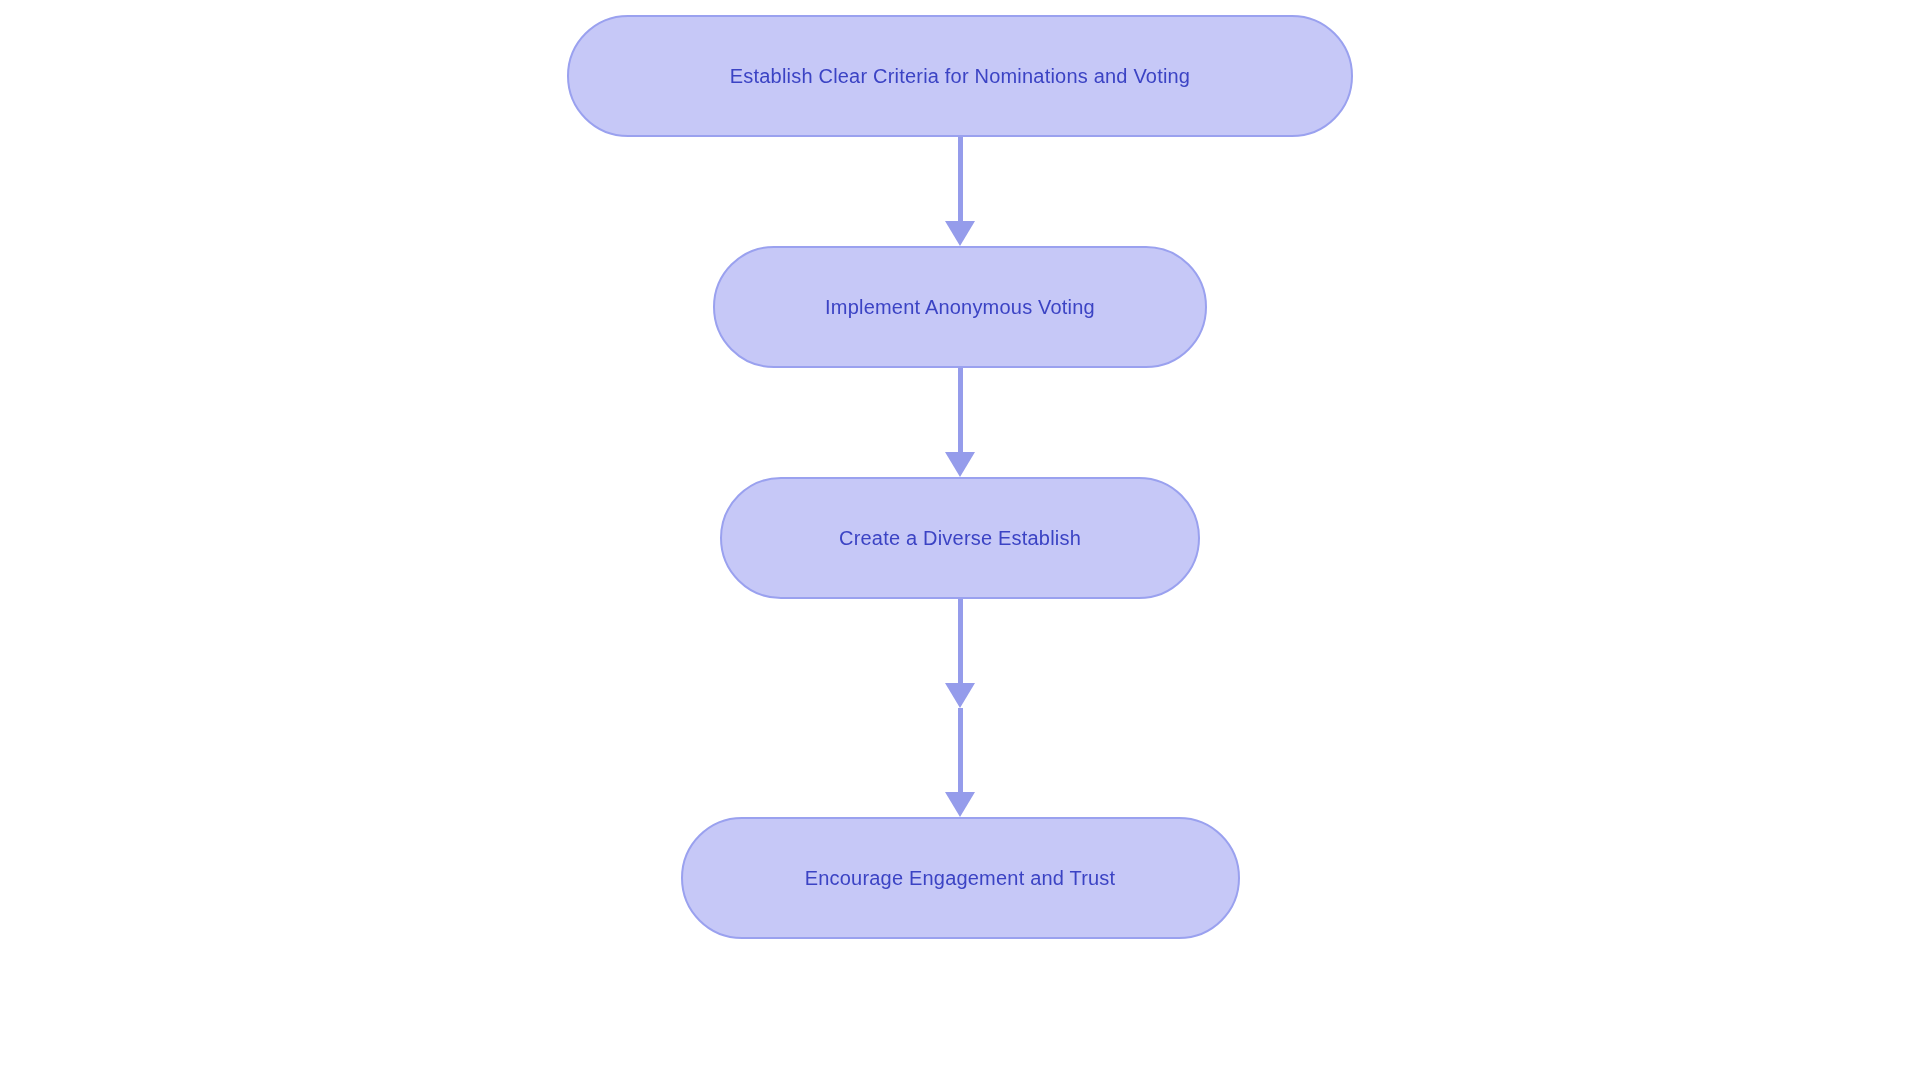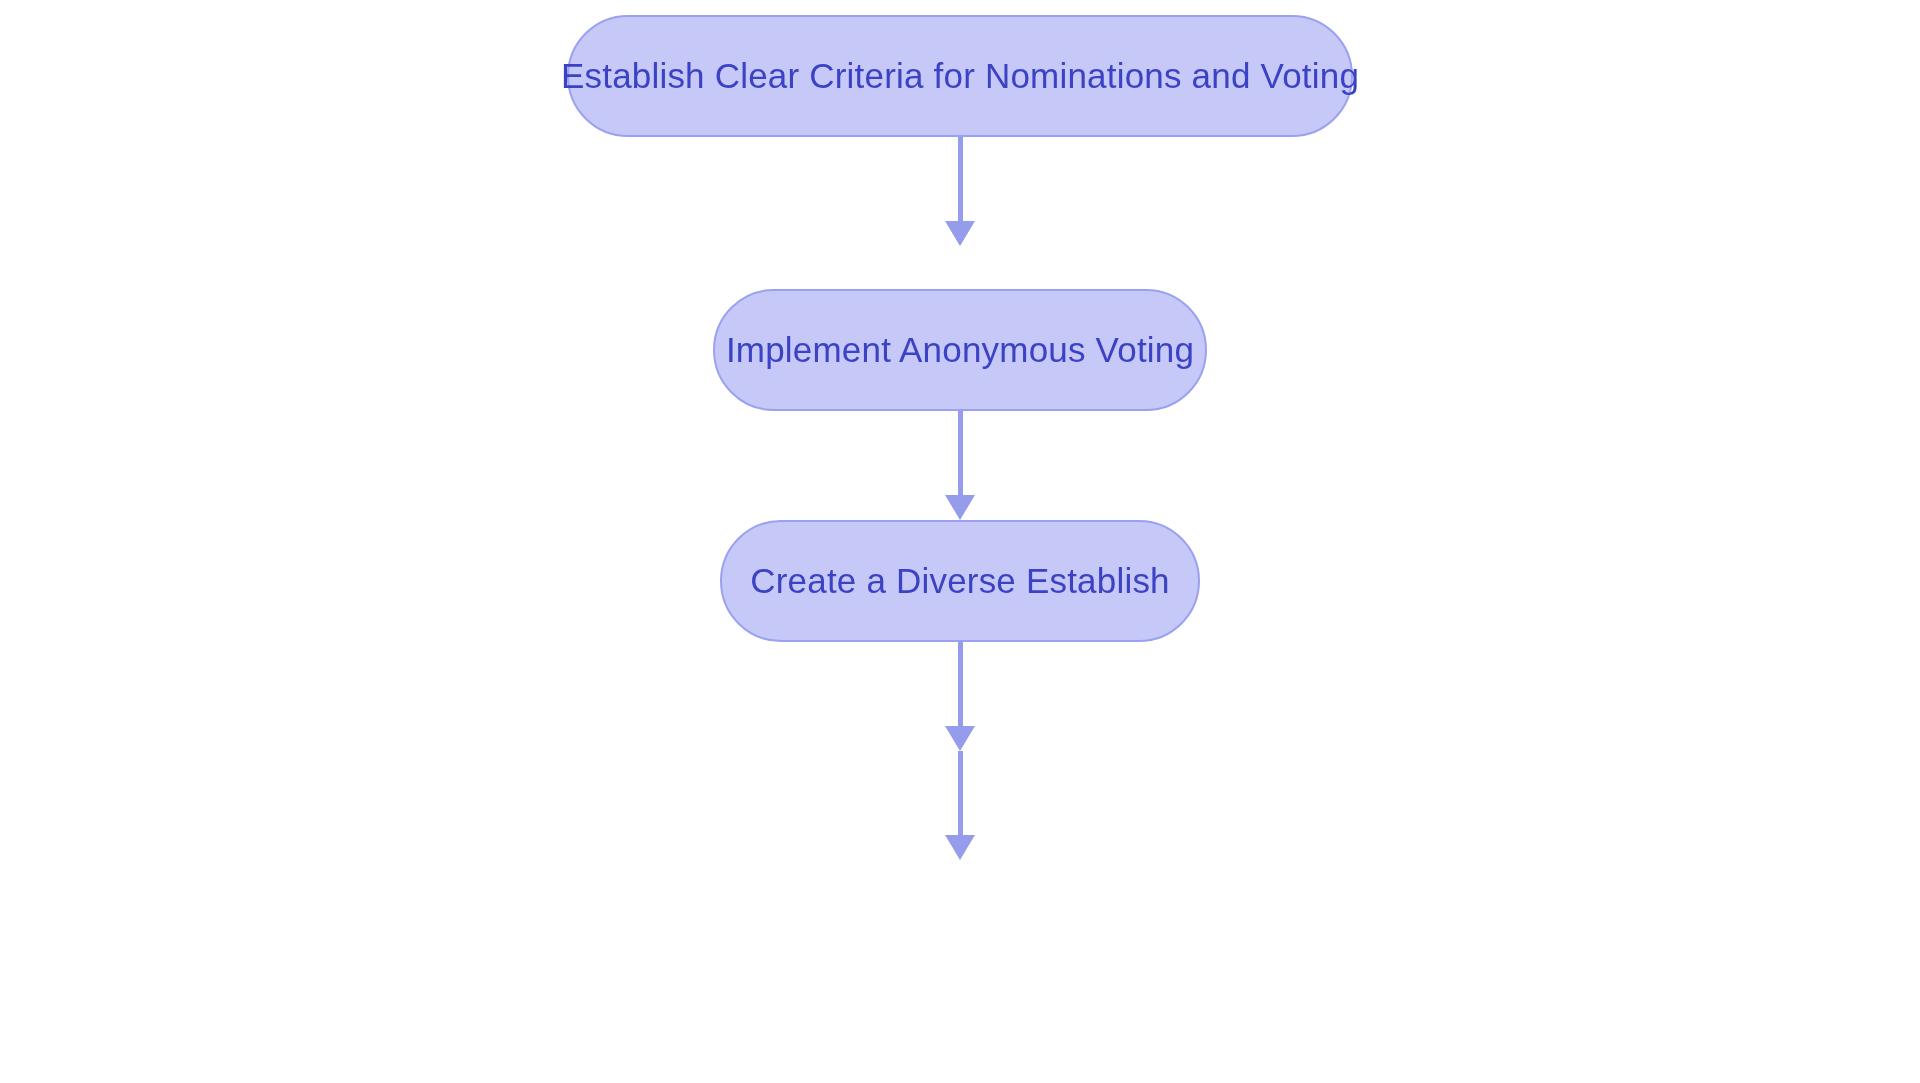--- a/index.html
+++ b/index.html
@@ -23,28 +23,28 @@
   .flow-node {
     height: 122px;
     border-radius: 61px;
     background: #c6c8f7;
     border: 2px solid #9aa1ef;
     box-sizing: border-box;
     display: flex;
     align-items: center;
     justify-content: center;
     color: #3b43c4;
-    font-size: 35px;
+    font-size: 20px;
     font-weight: 500;
     letter-spacing: 0.2px;
     white-space: nowrap;
     flex: 0 0 auto;
   }
   .node-1 { width: 786px; }
-  .node-2 { width: 494px; margin-top: 43px; }
+  .node-2 { width: 494px; }
   .node-3 { width: 480px; }
   .node-4 { width: 598px; }
   .node-5 { width: 559px; }
   .flow-arrow {
     height: 109px;
     display: flex;
     flex-direction: column;
     align-items: center;
     flex: 0 0 auto;
   }
@@ -93,14 +93,17 @@
     <div class="stem"></div>
     <div class="head"></div>
   </div>
 
 
   <div class="flow-arrow">
     <div class="stem"></div>
     <div class="head"></div>
   </div>
 
+  <div class="flow-node node-5">
+    <span>Encourage Engagement and Trust</span>
+  </div>
 
 </div>
 
 </body></html>

